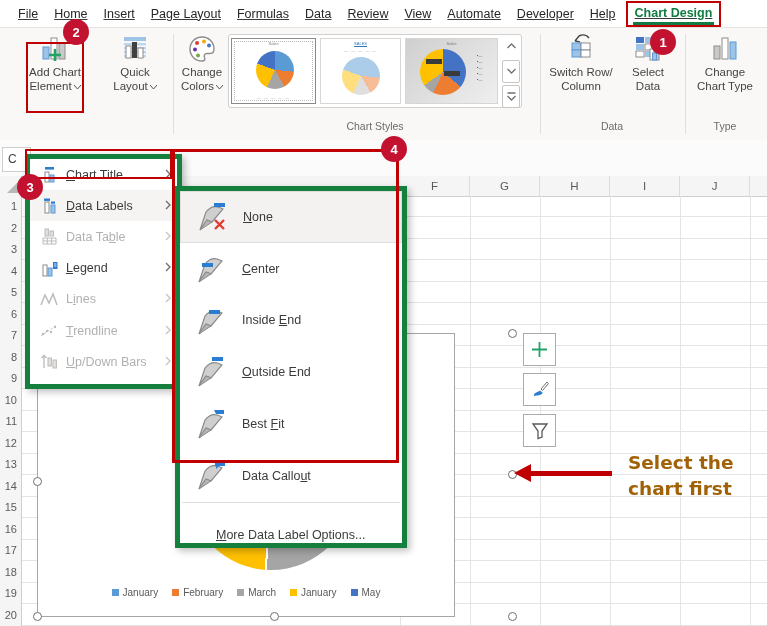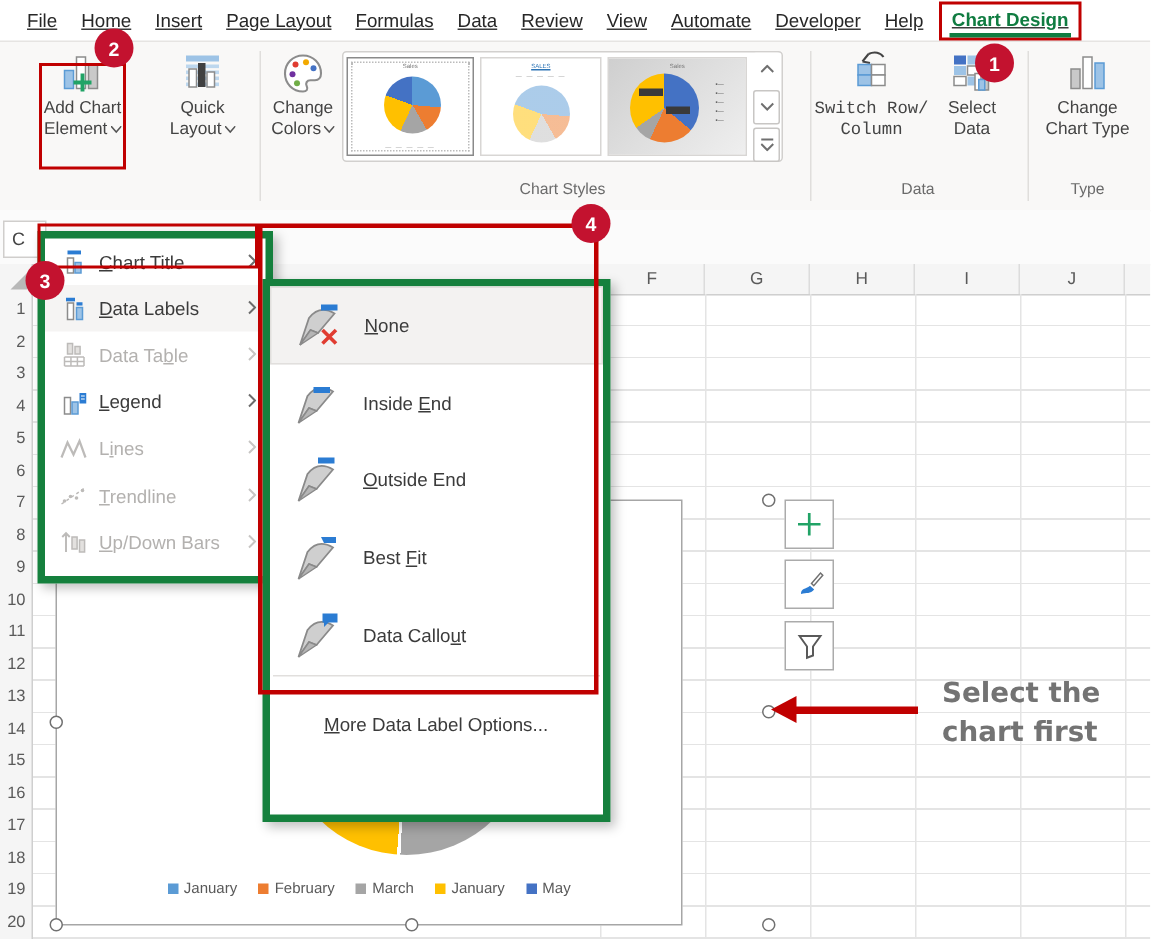--- a/index.html
+++ b/index.html
@@ -89,21 +89,21 @@
   .s-sep{height:1px;background:#e1dfdd;margin:0 2px;}
   .s-footer{height:39px;display:flex;align-items:flex-end;font-size:12.5px;color:#3b3b3b;padding-left:36px;}
 
   
   .red-box{position:absolute;border:3px solid #C00000;box-sizing:border-box;pointer-events:none;}
   .badge{position:absolute;width:26px;height:26px;border-radius:50%;background:#c3122f;color:#fff;
          font-size:13px;font-weight:700;display:flex;align-items:center;justify-content:center;}
   #arrow-line{position:absolute;left:530px;top:471px;width:82px;height:5px;background:#C00000;}
   #arrow-head{position:absolute;left:514px;top:464px;width:0;height:0;
               border-top:9px solid transparent;border-bottom:9px solid transparent;border-right:17px solid #C00000;}
-  #annot-text{position:absolute;left:628px;top:450px;width:110px;color:#737373;font-weight:700;
+  #annot-text{position:absolute;left:628px;top:450px;width:110px;color:#a16207;font-weight:700;
               font-size:18.5px;line-height:26px;font-family:"DejaVu Sans",sans-serif;}
 </style>
 </head>
 <body>
 
 <div id="app">
 
   <div id="tabbar">
       <div class="tab"><span>File</span></div>
       <div class="tab"><span>Home</span></div>
@@ -209,21 +209,21 @@
             <svg width="9" height="9" viewBox="0 0 9 9">
               <path d="M0.5 1 H8.5 M0.5 4 L4.5 8 L8.5 4" fill="none" stroke="#707070" stroke-width="1.3"></path>
             </svg>
           </div>
       </div>
     </div>
     <div class="grp-lbl" style="left:228px;width:294px;">Chart Styles</div>
 
     <div class="vsep" style="left:540px;"></div>
 
-    <div class="rib-btn" style="left:546px;width:70px;font-family:Liberation Mono, monospace;">
+    <div class="rib-btn" style="left:546px;width:70px;">
       <div class="ic">
         <svg width="32" height="32" viewBox="0 0 32 32">
           <path d="M10 8 L14 3 M10 8 L15 9" stroke="#444" stroke-width="1.4" fill="none"></path>
           <path d="M14 3 C18 1 22 2 24 5" stroke="#444" stroke-width="1.4" fill="none"></path>
           <rect x="7" y="10" width="9" height="7" fill="#9dc3e6" stroke="#5b9bd5"></rect>
           <rect x="16" y="10" width="9" height="7" fill="#fff" stroke="#8c8c8c"></rect>
           <rect x="7" y="17" width="9" height="7" fill="#9dc3e6" stroke="#5b9bd5"></rect>
           <rect x="16" y="17" width="9" height="7" fill="#fff" stroke="#8c8c8c"></rect>
         </svg>
       </div>
@@ -469,20 +469,30 @@
             <path d="M20 20 L29 29 M29 20 L20 29" stroke="#e03c31" stroke-width="2.4"></path>
           </svg>
         </span>
         <span class="s-txt"><u>N</u>one</span>
       </div>
       <div class="s-item">
         <span class="s-ic">
           <svg width="33" height="33" viewBox="0 0 33 33">
     <path d="M5 30 L11 12 Q18 3 28 9 L17 22 L12 20 Z" fill="#cfcfcf" stroke="#8a8a8a" stroke-width="1.2"></path>
     <path d="M5 30 L12 20 L17 22 Z" fill="#b5b5b5" stroke="#8a8a8a" stroke-width="1"></path>
+    <rect x="8" y="11" width="11" height="4" fill="#2b7cd3"></rect>
+          </svg>
+        </span>
+        <span class="s-txt"><u>C</u>enter</span>
+      </div>
+      <div class="s-item">
+        <span class="s-ic">
+          <svg width="33" height="33" viewBox="0 0 33 33">
+    <path d="M5 30 L11 12 Q18 3 28 9 L17 22 L12 20 Z" fill="#cfcfcf" stroke="#8a8a8a" stroke-width="1.2"></path>
+    <path d="M5 30 L12 20 L17 22 Z" fill="#b5b5b5" stroke="#8a8a8a" stroke-width="1"></path>
     <rect x="15" y="6" width="11" height="4" fill="#2b7cd3"></rect>
           </svg>
         </span>
         <span class="s-txt">Inside <u>E</u>nd</span>
       </div>
       <div class="s-item">
         <span class="s-ic">
           <svg width="33" height="33" viewBox="0 0 33 33">
     <path d="M5 30 L11 12 Q18 3 28 9 L17 22 L12 20 Z" fill="#cfcfcf" stroke="#8a8a8a" stroke-width="1.2"></path>
     <path d="M5 30 L12 20 L17 22 Z" fill="#b5b5b5" stroke="#8a8a8a" stroke-width="1"></path>

